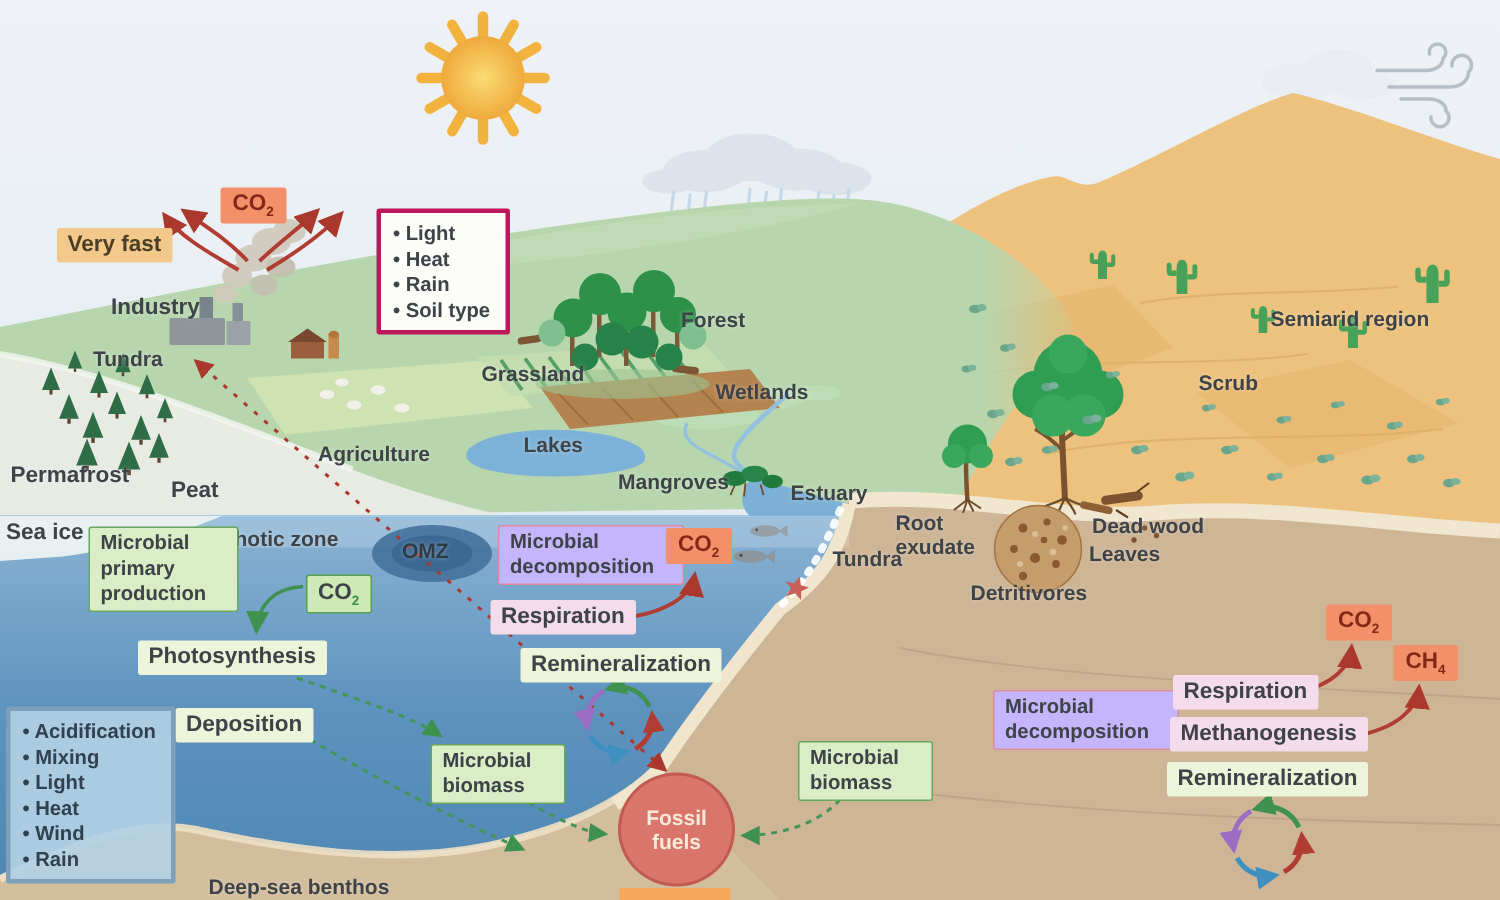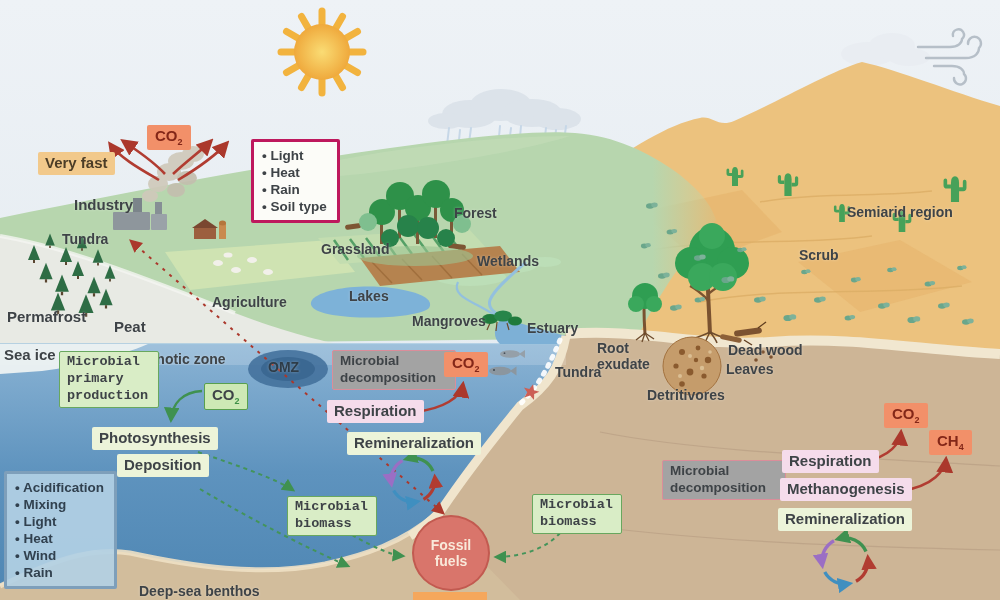--- a/index.html
+++ b/index.html
@@ -6,23 +6,23 @@
   #stage{position:relative;width:1000px;height:600px;overflow:hidden;
          font-family:"Liberation Sans","DejaVu Sans",sans-serif;}
   svg.scene{position:absolute;left:0;top:0;}
   .lbl{position:absolute;color:#3e4347;font-size:14px;font-weight:700;line-height:1.15;
        text-shadow:0 0 3px rgba(255,255,255,.35);white-space:nowrap;}
   .lbl.wrap{white-space:normal;}
   .chip{position:absolute;padding:2px 7px;border-radius:2px;font-weight:700;
         font-size:13.5px;color:#3e4347;line-height:1.25;}
   .chip.orange{background:#f29069;color:#832718;font-size:15px;padding:2px 8px;}
   .chip.tan{background:#f2c98b;color:#4c3d27;font-size:15px;}
-  .chip.greenb{background:#d9edc6;border:1.5px solid #68a75e;font-family:Liberation Mono, monospace;}
+  .chip.greenb{background:#d9edc6;border:1.5px solid #68a75e;}
   .chip.pale{background:#ecf4d9;}
-  .chip.pink{background:#a3a3a3;border:1.5px solid #db8d9a;}
+  .chip.pink{background:#c4b5fd;border:1.5px solid #db8d9a;}
   .chip.lav{background:#f5dceb;}
   .chip.co2g{background:#cde9b5;border:1.5px solid #58a04e;font-size:15px;}
   .sub{font-size:9px;vertical-align:sub;font-weight:700;}
   .chip.co2g .sub{color:#3e8f47;}
   .chip.orange .sub{color:#832718;}
   .factors{position:absolute;background:#fcfcf8;border:3px solid #be185d;border-radius:2px;
            padding:5px 10px 5px 8px;}
   .factors ul{margin:0;padding:0;list-style:none;font-size:13.5px;font-weight:700;
               color:#3e4347;line-height:1.26;}
   .factors li::before{content:"• ";}
@@ -510,21 +510,21 @@
 
 <div class="lbl" style="left:147px;top:351px;">Photic zone</div>
 <div class="lbl" style="left:268px;top:359px;color:#2e3c48;">OMZ</div>
 
 <div class="chip greenb wrap" style="left:59px;top:351px;width:84px;white-space:normal;">Microbial primary production</div>
 
 <div class="chip co2g" style="left:204px;top:383px;">
   <span>CO</span><span class="sub">2</span></div>
 
 <div class="chip pale" style="left:92px;top:427px;font-size:15px;">Photosynthesis</div>
-<div class="chip pale" style="left:117px;top:454px;font-size:15px;">Deposition</div>
+<div class="chip pale" style="left:117px;top:472px;font-size:15px;">Deposition</div>
 
 <div class="factors blue" style="left:4px;top:471px;">
   <ul>
     <li><span>Acidification</span></li>
     <li><span>Mixing</span></li>
     <li><span>Light</span></li>
     <li><span>Heat</span></li>
     <li><span>Wind</span></li>
     <li><span>Rain</span></li>
   </ul>

